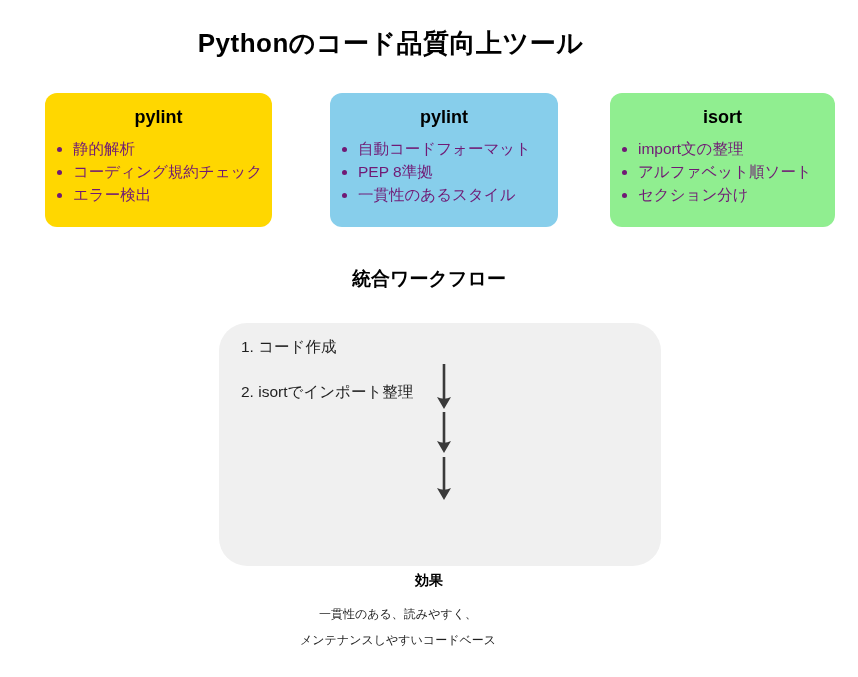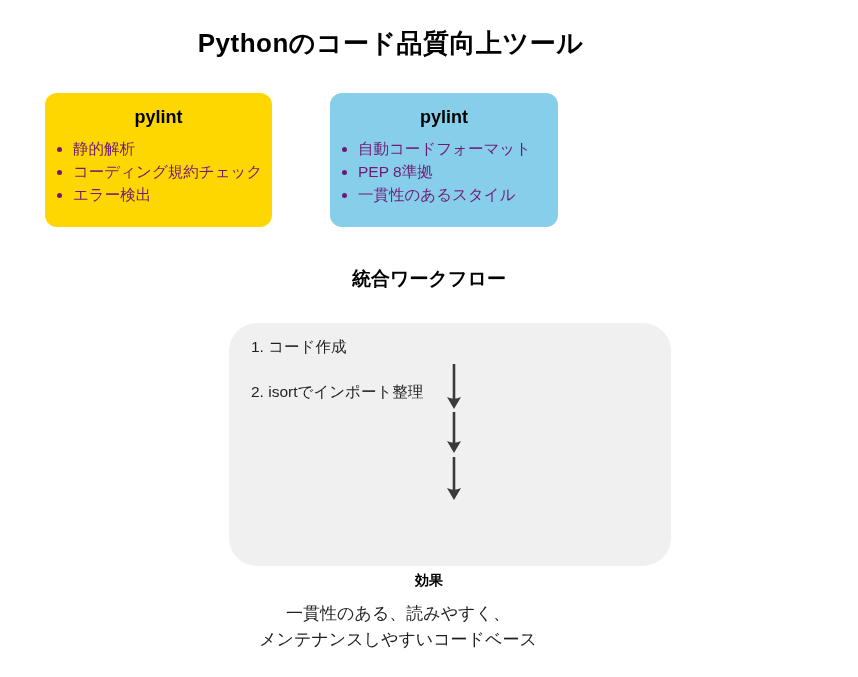--- a/index.html
+++ b/index.html
@@ -59,21 +59,21 @@
     margin: 0;
     text-align: center;
     font-size: 19px;
     font-weight: bold;
     color: #000000;
   }
   .workflow-heading { top: 266px; }
   .effect-heading   { top: 572px; font-size: 14px; }
   .workflow-box {
     position: absolute;
-    left: 229px; top: 323px;
+    left: 219px; top: 323px;
     width: 442px; height: 243px;
     background: #f0f0f0;
     border-radius: 28px;
   }
   .workflow-step {
     position: absolute;
     left: 22px;
     height: 20px;
     line-height: 20px;
     font-size: 15.5px;
@@ -87,21 +87,21 @@
   .workflow-arrows {
     position: absolute;
     left: 214px; top: 37px;
     width: 22px; height: 148px;
   }
   .effect-text {
     position: absolute;
     top: 601px; left: 0;
     width: 796px;
     text-align: center;
-    font-size: 17px;
+    font-size: 12px;
     line-height: 26px;
     color: #1f1f1f;
   }
 </style>
 </head>
 <body>
 
 <div class="canvas">
 
   <h1 class="page-title">Pythonのコード品質向上ツール</h1>
@@ -117,20 +117,28 @@
 
   <div class="card card-black" style="background-color: rgb(135, 206, 235);">
     <h2 class="card-title">pylint</h2>
     <ul>
       <li>自動コードフォーマット</li>
       <li>PEP 8準拠</li>
       <li>一貫性のあるスタイル</li>
     </ul>
   </div>
 
+  <div class="card card-isort" style="background-color: rgb(144, 238, 144);">
+    <h2 class="card-title">isort</h2>
+    <ul>
+      <li>import文の整理</li>
+      <li>アルファベット順ソート</li>
+      <li>セクション分け</li>
+    </ul>
+  </div>
 
   <h2 class="section-heading workflow-heading">統合ワークフロー</h2>
 
   <div class="workflow-box" style="background-color: rgb(240, 240, 240);">
     <div class="workflow-step step-1">1. コード作成</div>
     <div class="workflow-step step-2">2. isortでインポート整理</div>
 
     <svg class="workflow-arrows" viewBox="0 0 22 148" xmlns="http://www.w3.org/2000/svg">
       <g>
         <line x1="11" y1="4" x2="11" y2="41" stroke="#3A3A3A" stroke-width="2.6"></line>

